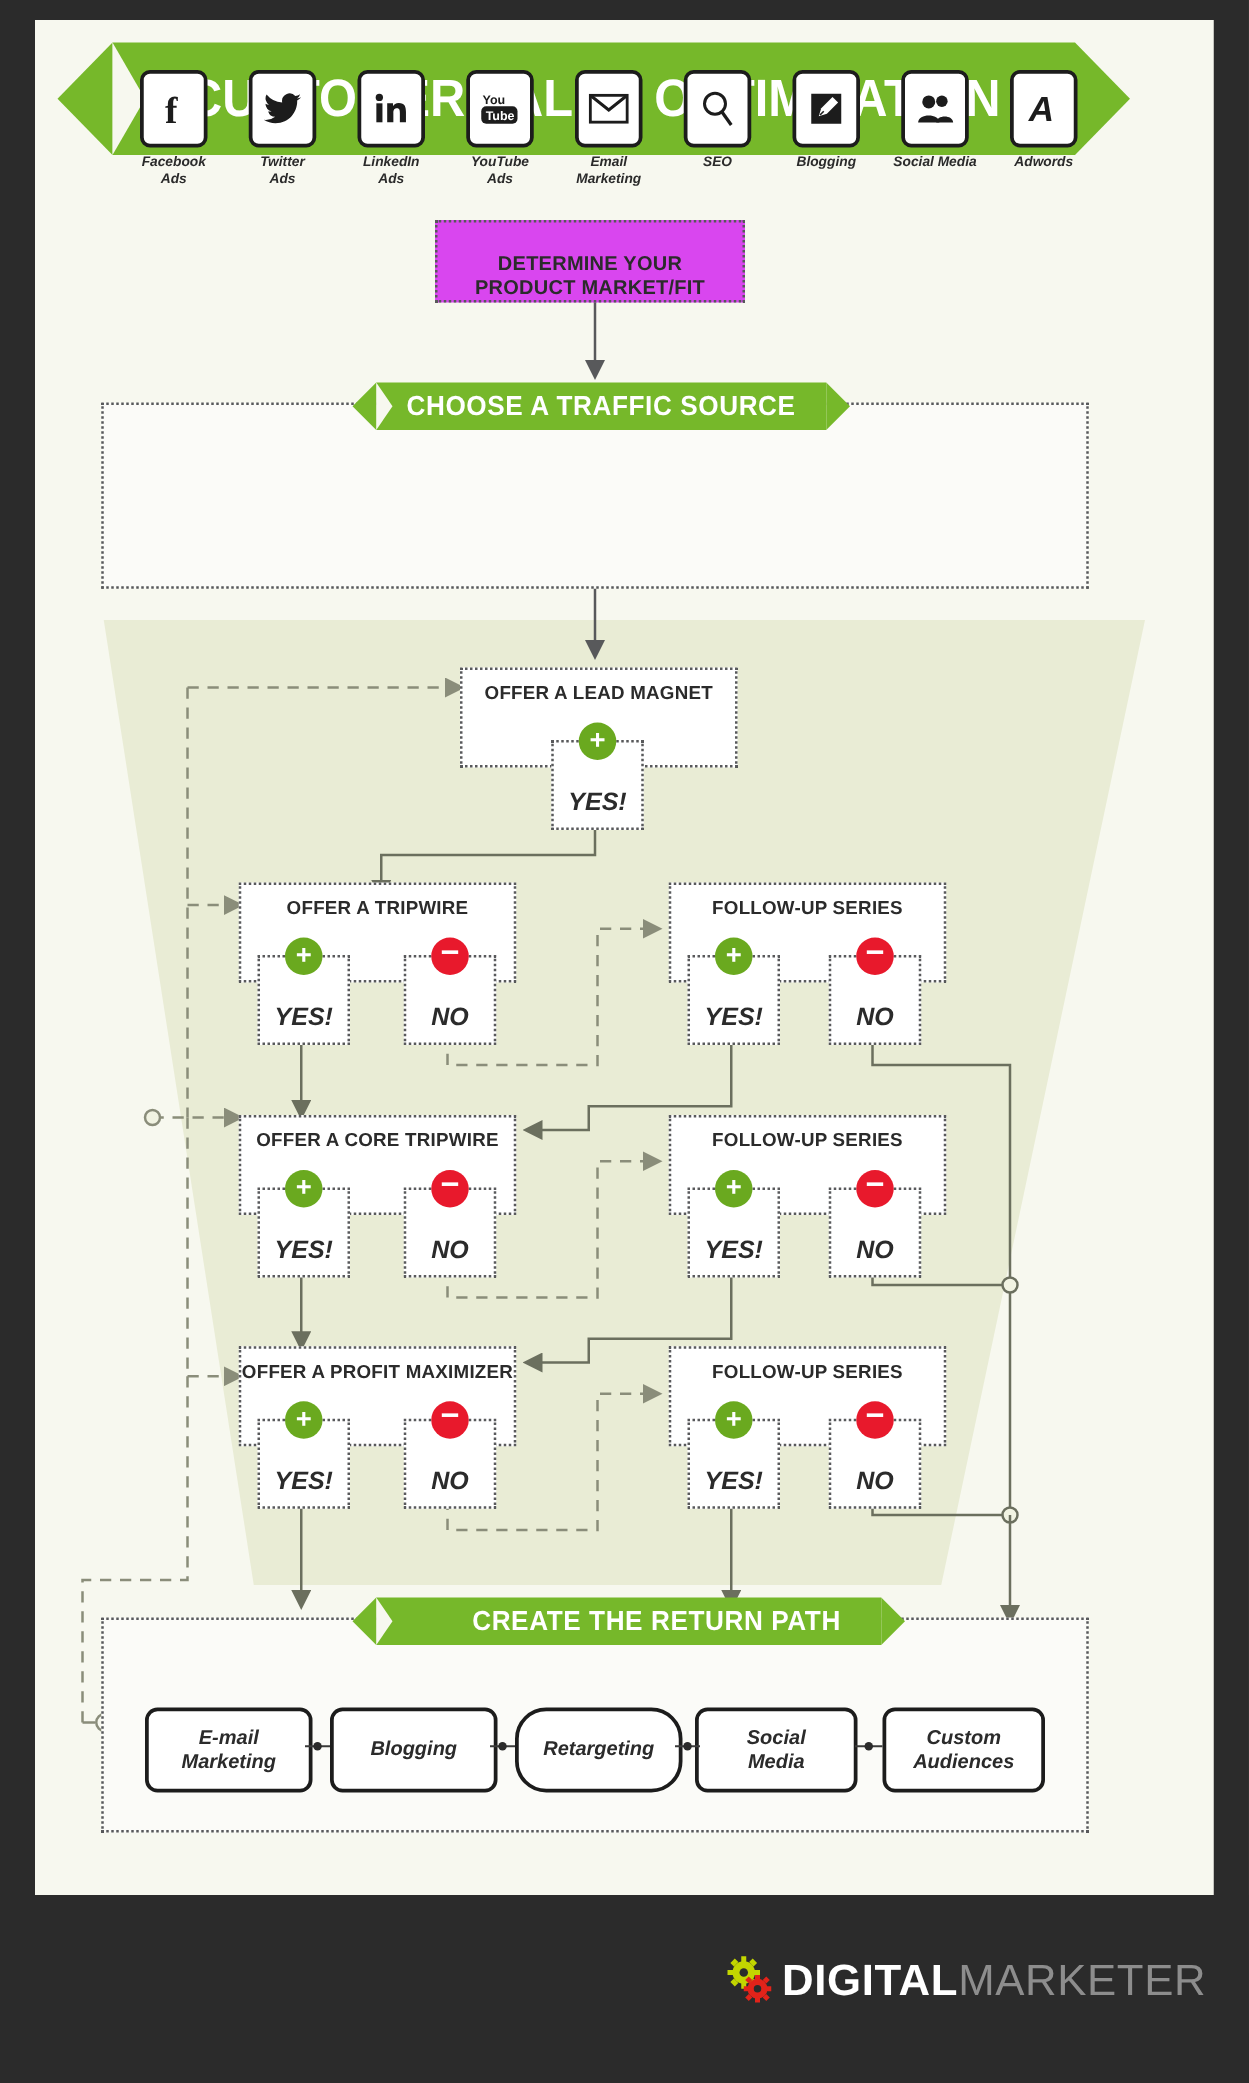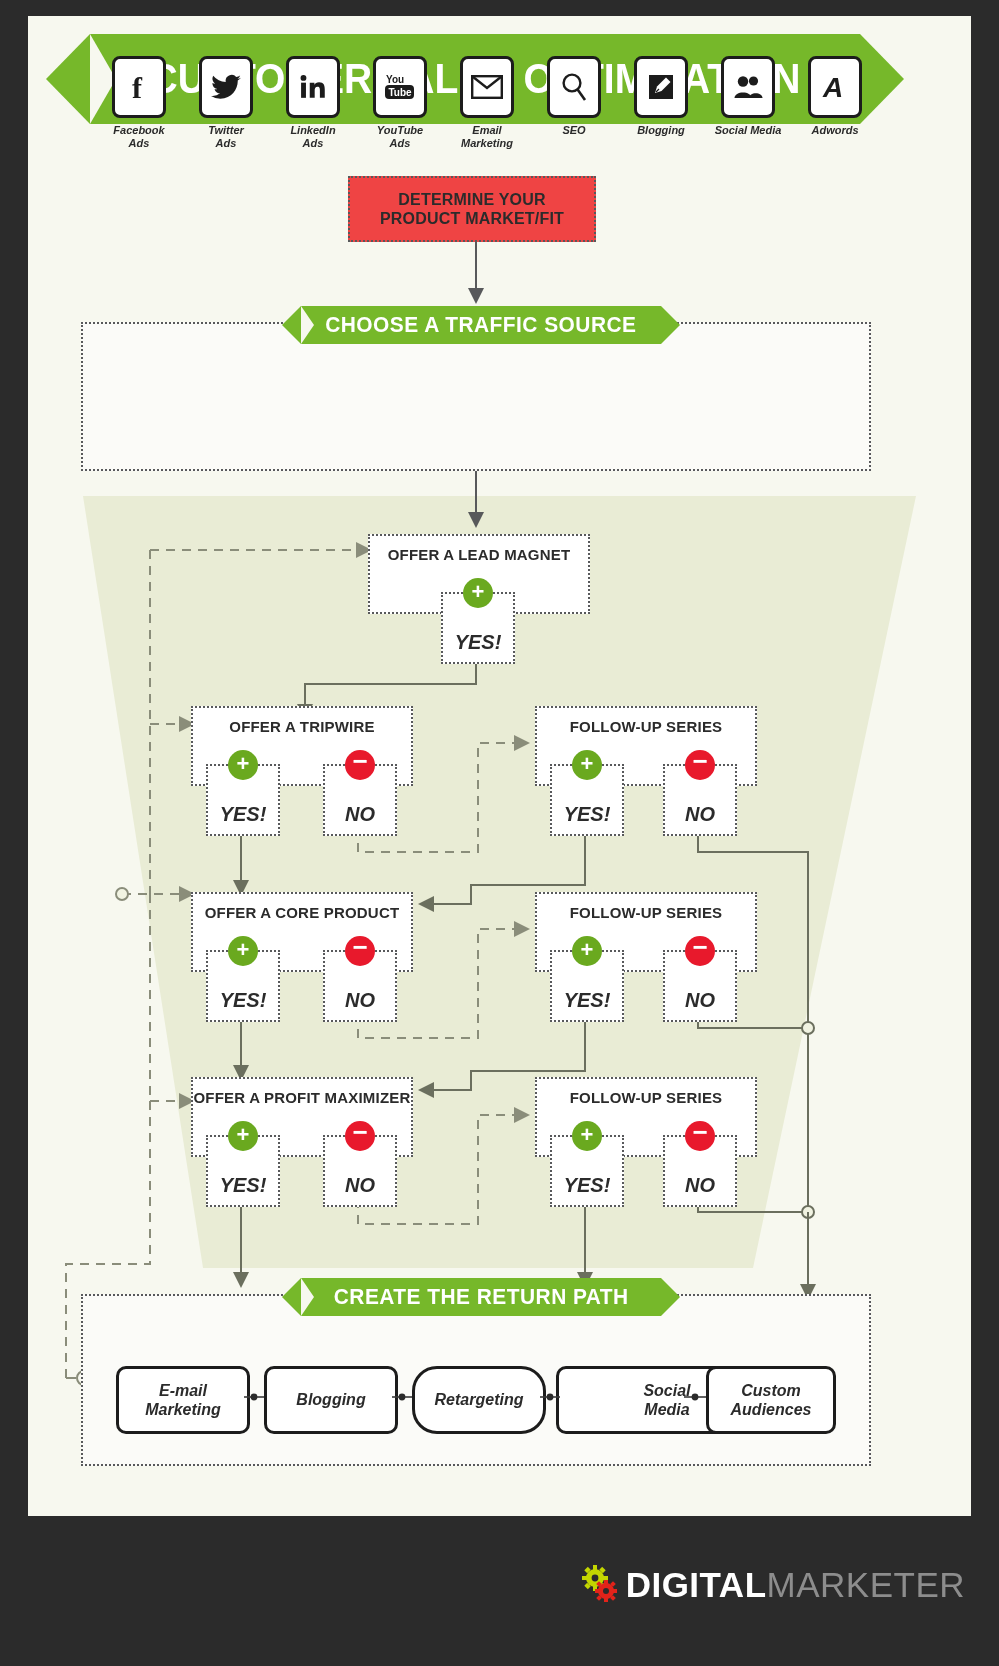--- a/index.html
+++ b/index.html
@@ -29,27 +29,27 @@
   #title-ribbon .notch-r{right:-26px;border-left-color:#f7f8ef;}
 
   .sec-ribbon{height:38px;}
   .sec-ribbon .rtxt{font-size:22px;font-family:"Liberation Sans Narrow","Liberation Sans",sans-serif;transform:scaleX(.95);}
   .sec-ribbon::before{left:-19px;border-top:19px solid transparent;border-bottom:19px solid transparent;border-right:19px solid #76b82a;}
   .sec-ribbon::after{right:-19px;border-top:19px solid transparent;border-bottom:19px solid transparent;border-left:19px solid #76b82a;}
   .sec-ribbon .notch-l{position:absolute;left:0;top:0;width:0;height:0;border-top:19px solid transparent;border-bottom:19px solid transparent;border-left:13px solid #f7f8ef;}
   .sec-ribbon .notch-r{position:absolute;right:-13px;top:0;width:0;height:0;border-top:19px solid transparent;border-bottom:19px solid transparent;border-left:13px solid #f7f8ef;}
 
   #traffic-ribbon{left:273px;top:290px;width:360px;}
-  #return-ribbon{left:273px;top:1262px;width:360px;}
+  #return-ribbon{left:273px;top:1262px;width:360px;padding-left:44px;}
 
   
   .dotbox{position:absolute;border:2px dotted #58595b;background:transparent;}
 
-  #determine-box{left:320px;top:160px;width:244px;height:62px;background:#ef4444;
-      display:flex;align-items:center;justify-content:center;text-align:center;}
+  #determine-box{left:320px;top:160px;width:244px;height:62px;background:#d946ef;
+      display:flex;align-items:flex-end;justify-content:center;text-align:center;}
   #determine-box .lbl{font-size:16px;font-weight:bold;color:#2b2b2b;line-height:1.2;
       font-family:"Liberation Sans Narrow","Liberation Sans",sans-serif;letter-spacing:.2px;}
 
   #traffic-panel{left:53px;top:306px;width:786px;height:145px;background:#fbfbf8;}
   #return-panel{left:53px;top:1278px;width:786px;height:168px;background:#fbfbf8;}
 
   
   .tsrc{position:absolute;top:40px;width:86px;text-align:center;}
   .tsrc .ic{width:48px;height:56px;margin:0 auto 6px auto;border:3px solid #1c1c1c;border-radius:8px;
        background:#fff;display:flex;align-items:center;justify-content:center;color:#1c1c1c;}
@@ -341,21 +341,21 @@
       <div class="atxt">YES!</div>
     </div>
     <div class="ansbox" style="left:635px;top:748px;">
       <div class="badge no">
           <span class="g">−</span>
         </div>
       <div class="atxt">NO</div>
     </div>
 
     <div class="fbox" style="left:163px;top:876px;width:218px;height:76px;">
-      <div class="title">OFFER A CORE PRODUCT</div>
+      <div class="title">OFFER A CORE TRIPWIRE</div>
     </div>
     <div class="ansbox" style="left:178px;top:934px;">
       <div class="badge yes">
           <span class="g">+</span>
         </div>
       <div class="atxt">YES!</div>
     </div>
     <div class="ansbox" style="left:295px;top:934px;">
       <div class="badge no">
           <span class="g">−</span>
@@ -427,21 +427,21 @@
     <div class="pill" style="left:236px;width:128px;">
       <div class="ptxt">
         <span>Blogging</span>
       </div>
     </div>
     <div class="pill" style="left:384px;width:128px;border-radius:25px;">
       <div class="ptxt">
         <span>Retargeting</span>
       </div>
     </div>
-    <div class="pill" style="left:528px;width:124px;padding-left:46px;">
+    <div class="pill" style="left:528px;width:124px;">
       <div class="ptxt">
         <span>Social</span><br>
         <span>Media</span>
       </div>
     </div>
     <div class="pill" style="left:678px;width:124px;">
       <div class="ptxt">
         <span>Custom</span><br>
         <span>Audiences</span>
       </div>

